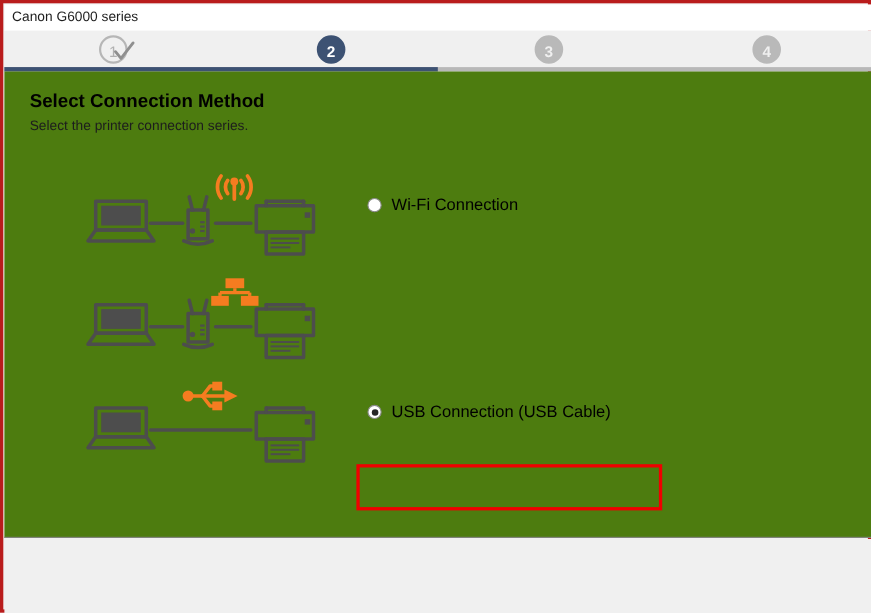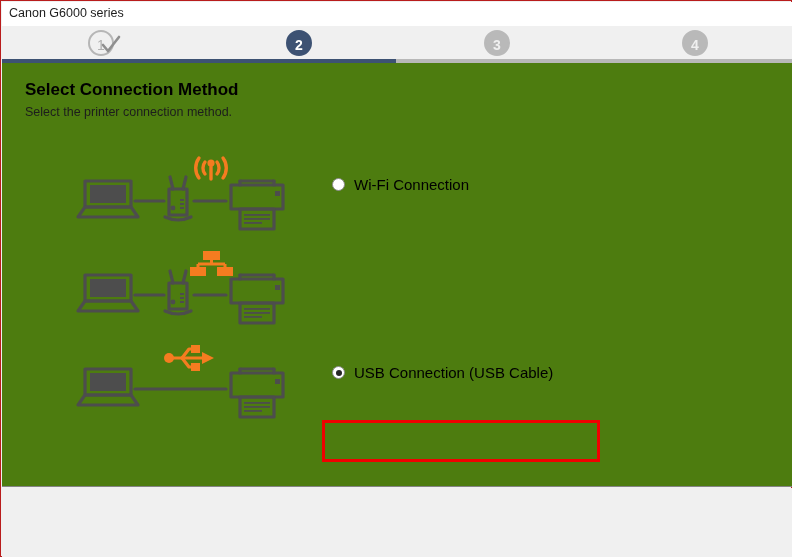--- a/index.html
+++ b/index.html
@@ -13,21 +13,21 @@
     font-family: "Liberation Sans", sans-serif;
     overflow: hidden;
   }
 
   
   #app-window {
     position: absolute;
     left: 0; top: 0;
     width: 792px; height: 557px;
     box-sizing: border-box;
-    border: 1px solid #b91c1c;
+    border: 3px solid #b91c1c;
     background: #f0f0f0;
   }
 
   
   #title-bar {
     position: absolute;
     left: 1px; top: 1px;
     width: 790px; height: 24px;
     background: #ffffff;
     box-sizing: border-box;
@@ -236,21 +236,21 @@
     </div>
   </div>
 
   <div id="progress-rail">
     <div id="progress-fill"></div>
   </div>
 
   <div id="content-panel">
 
     <div id="page-title">Select Connection Method</div>
-    <div id="page-subtitle">Select the printer connection method.</div>
+    <div id="page-subtitle">Select the printer connection series.</div>
 
     <div class="option-row" style="top:92px;">
       <div class="illustration">
         <svg width="230" height="76" viewBox="0 0 230 76">
           <g fill="none" stroke="#4d4d4d" stroke-width="3.2" stroke-linejoin="round" stroke-linecap="round">
             <line x1="63" y1="46" x2="92" y2="46"></line>
             <line x1="122" y1="46" x2="154" y2="46"></line>
             <path d="M13 26 h46 v26 h-46 z"></path>
             <path d="M6 62 h60 l-7 -10 h-46 z"></path>
             <path d="M97 34 h18 v26 h-18 z"></path>

